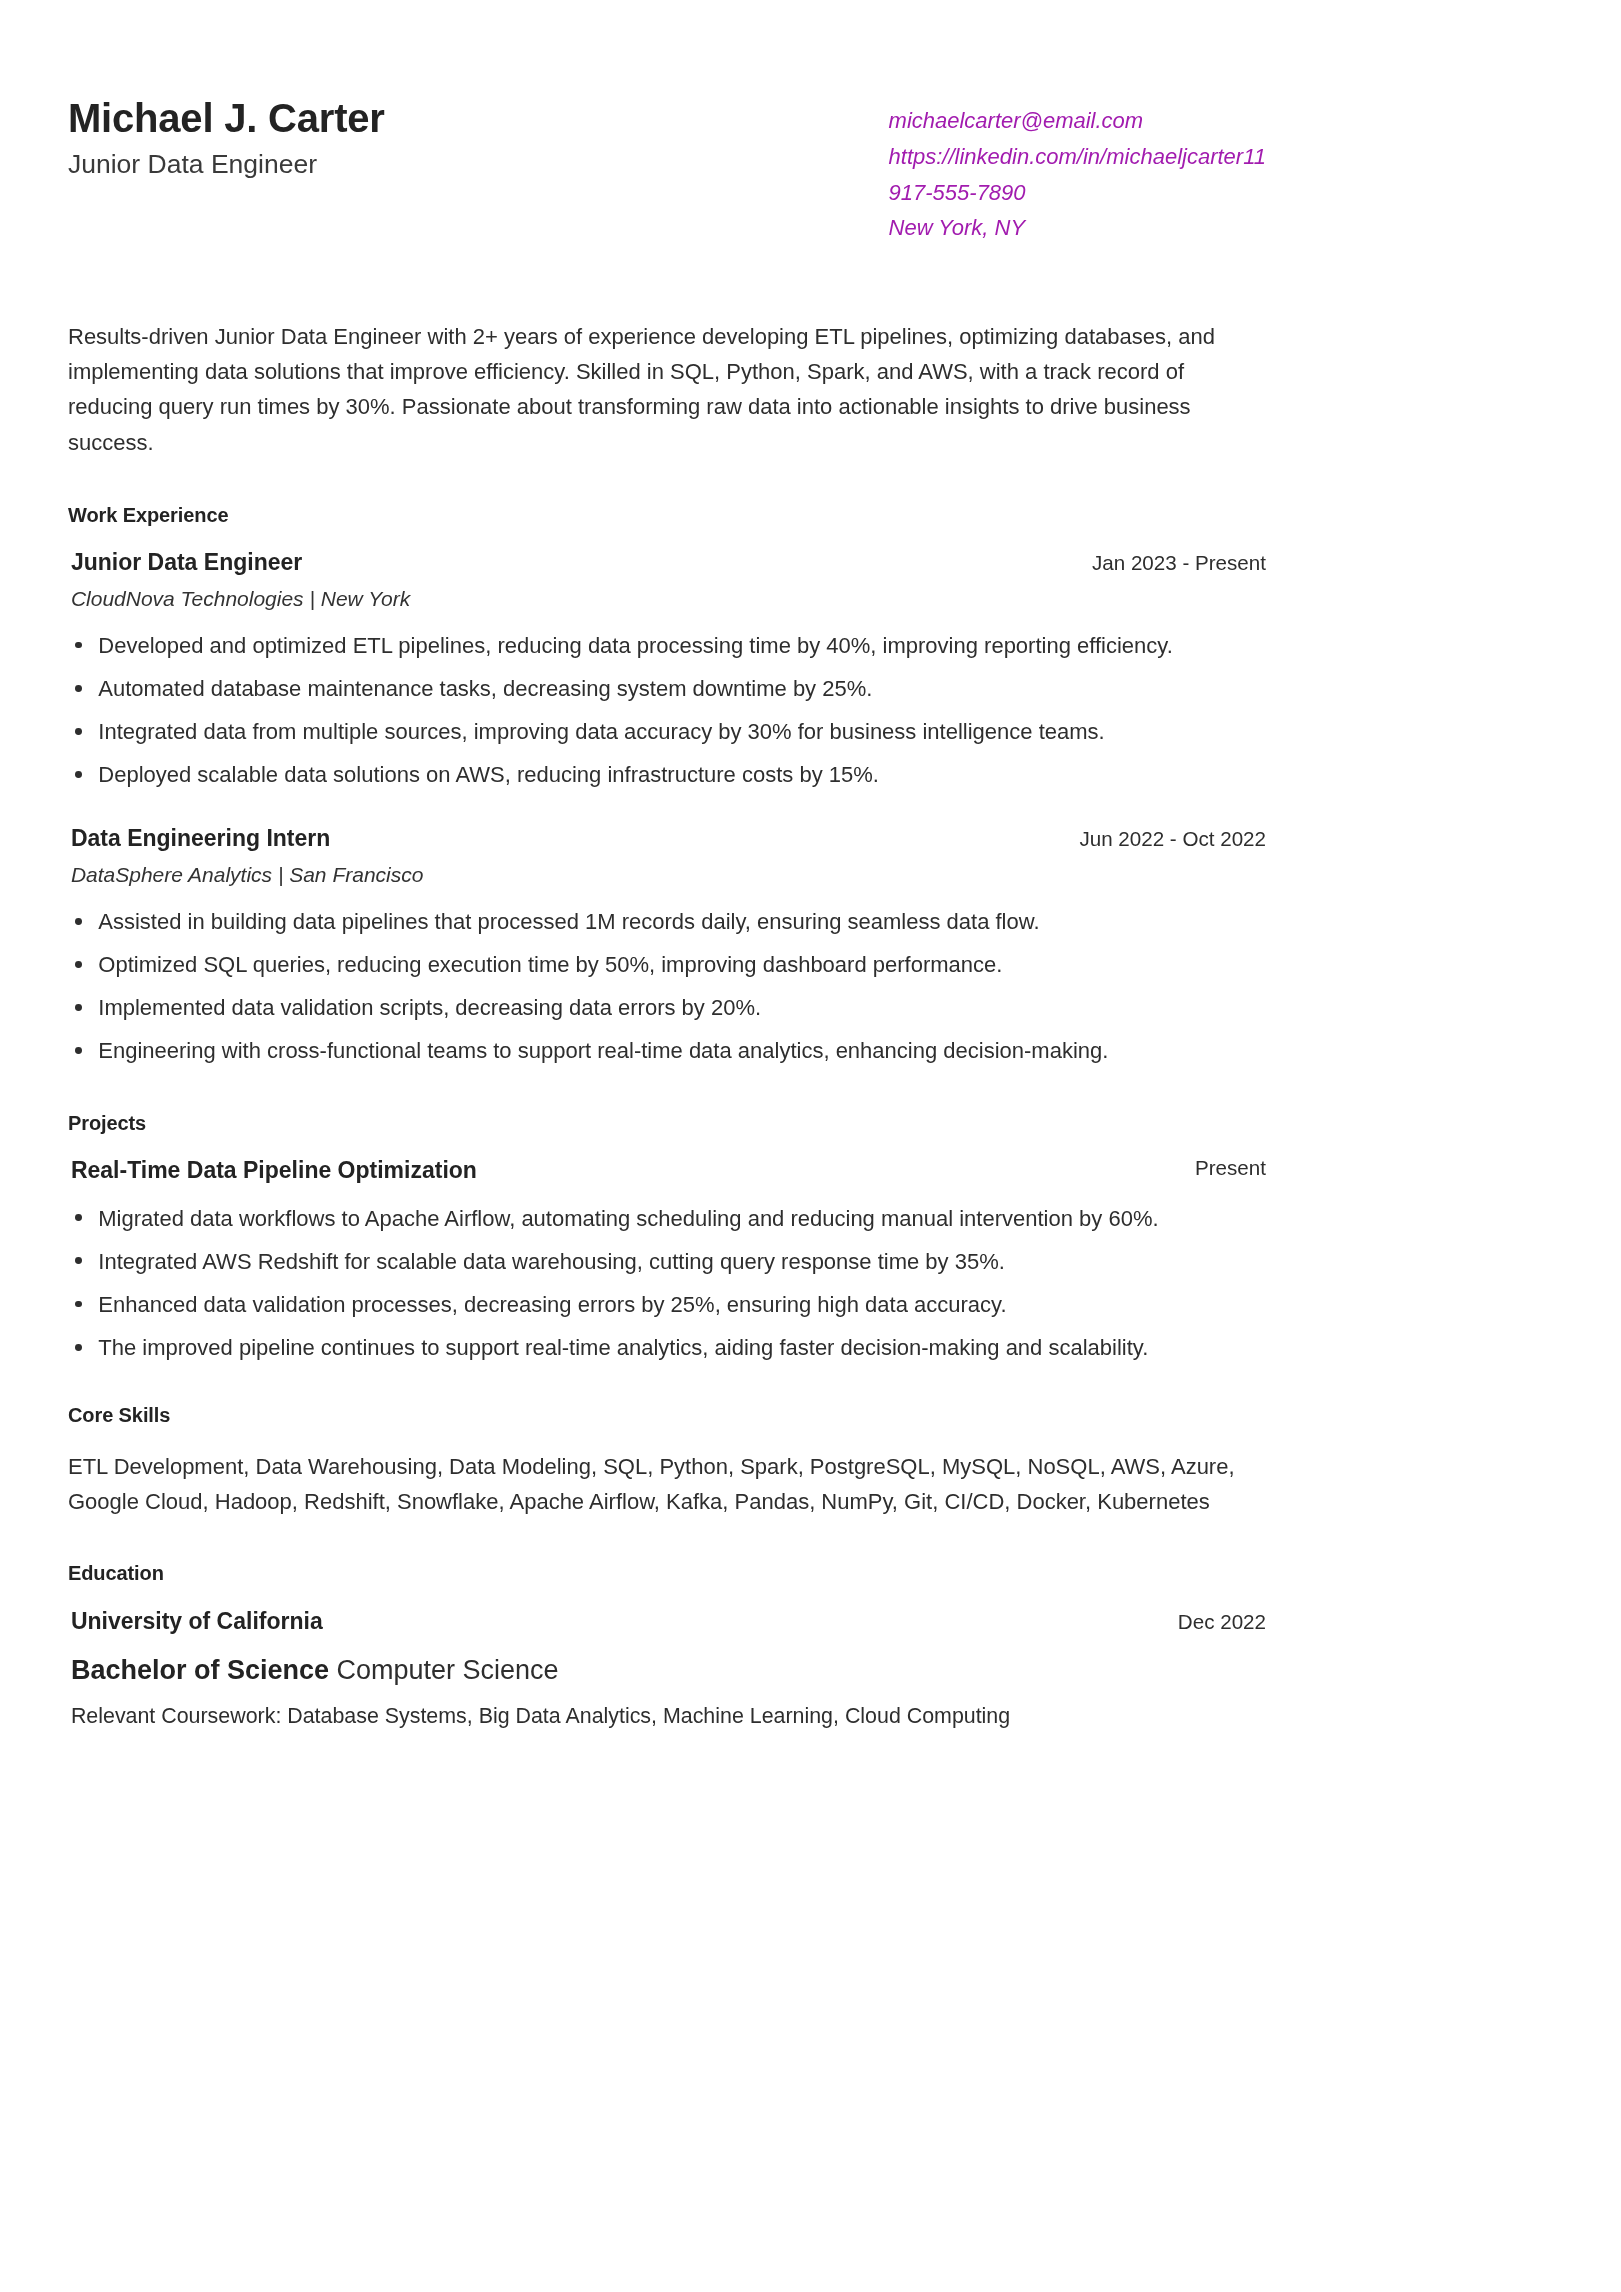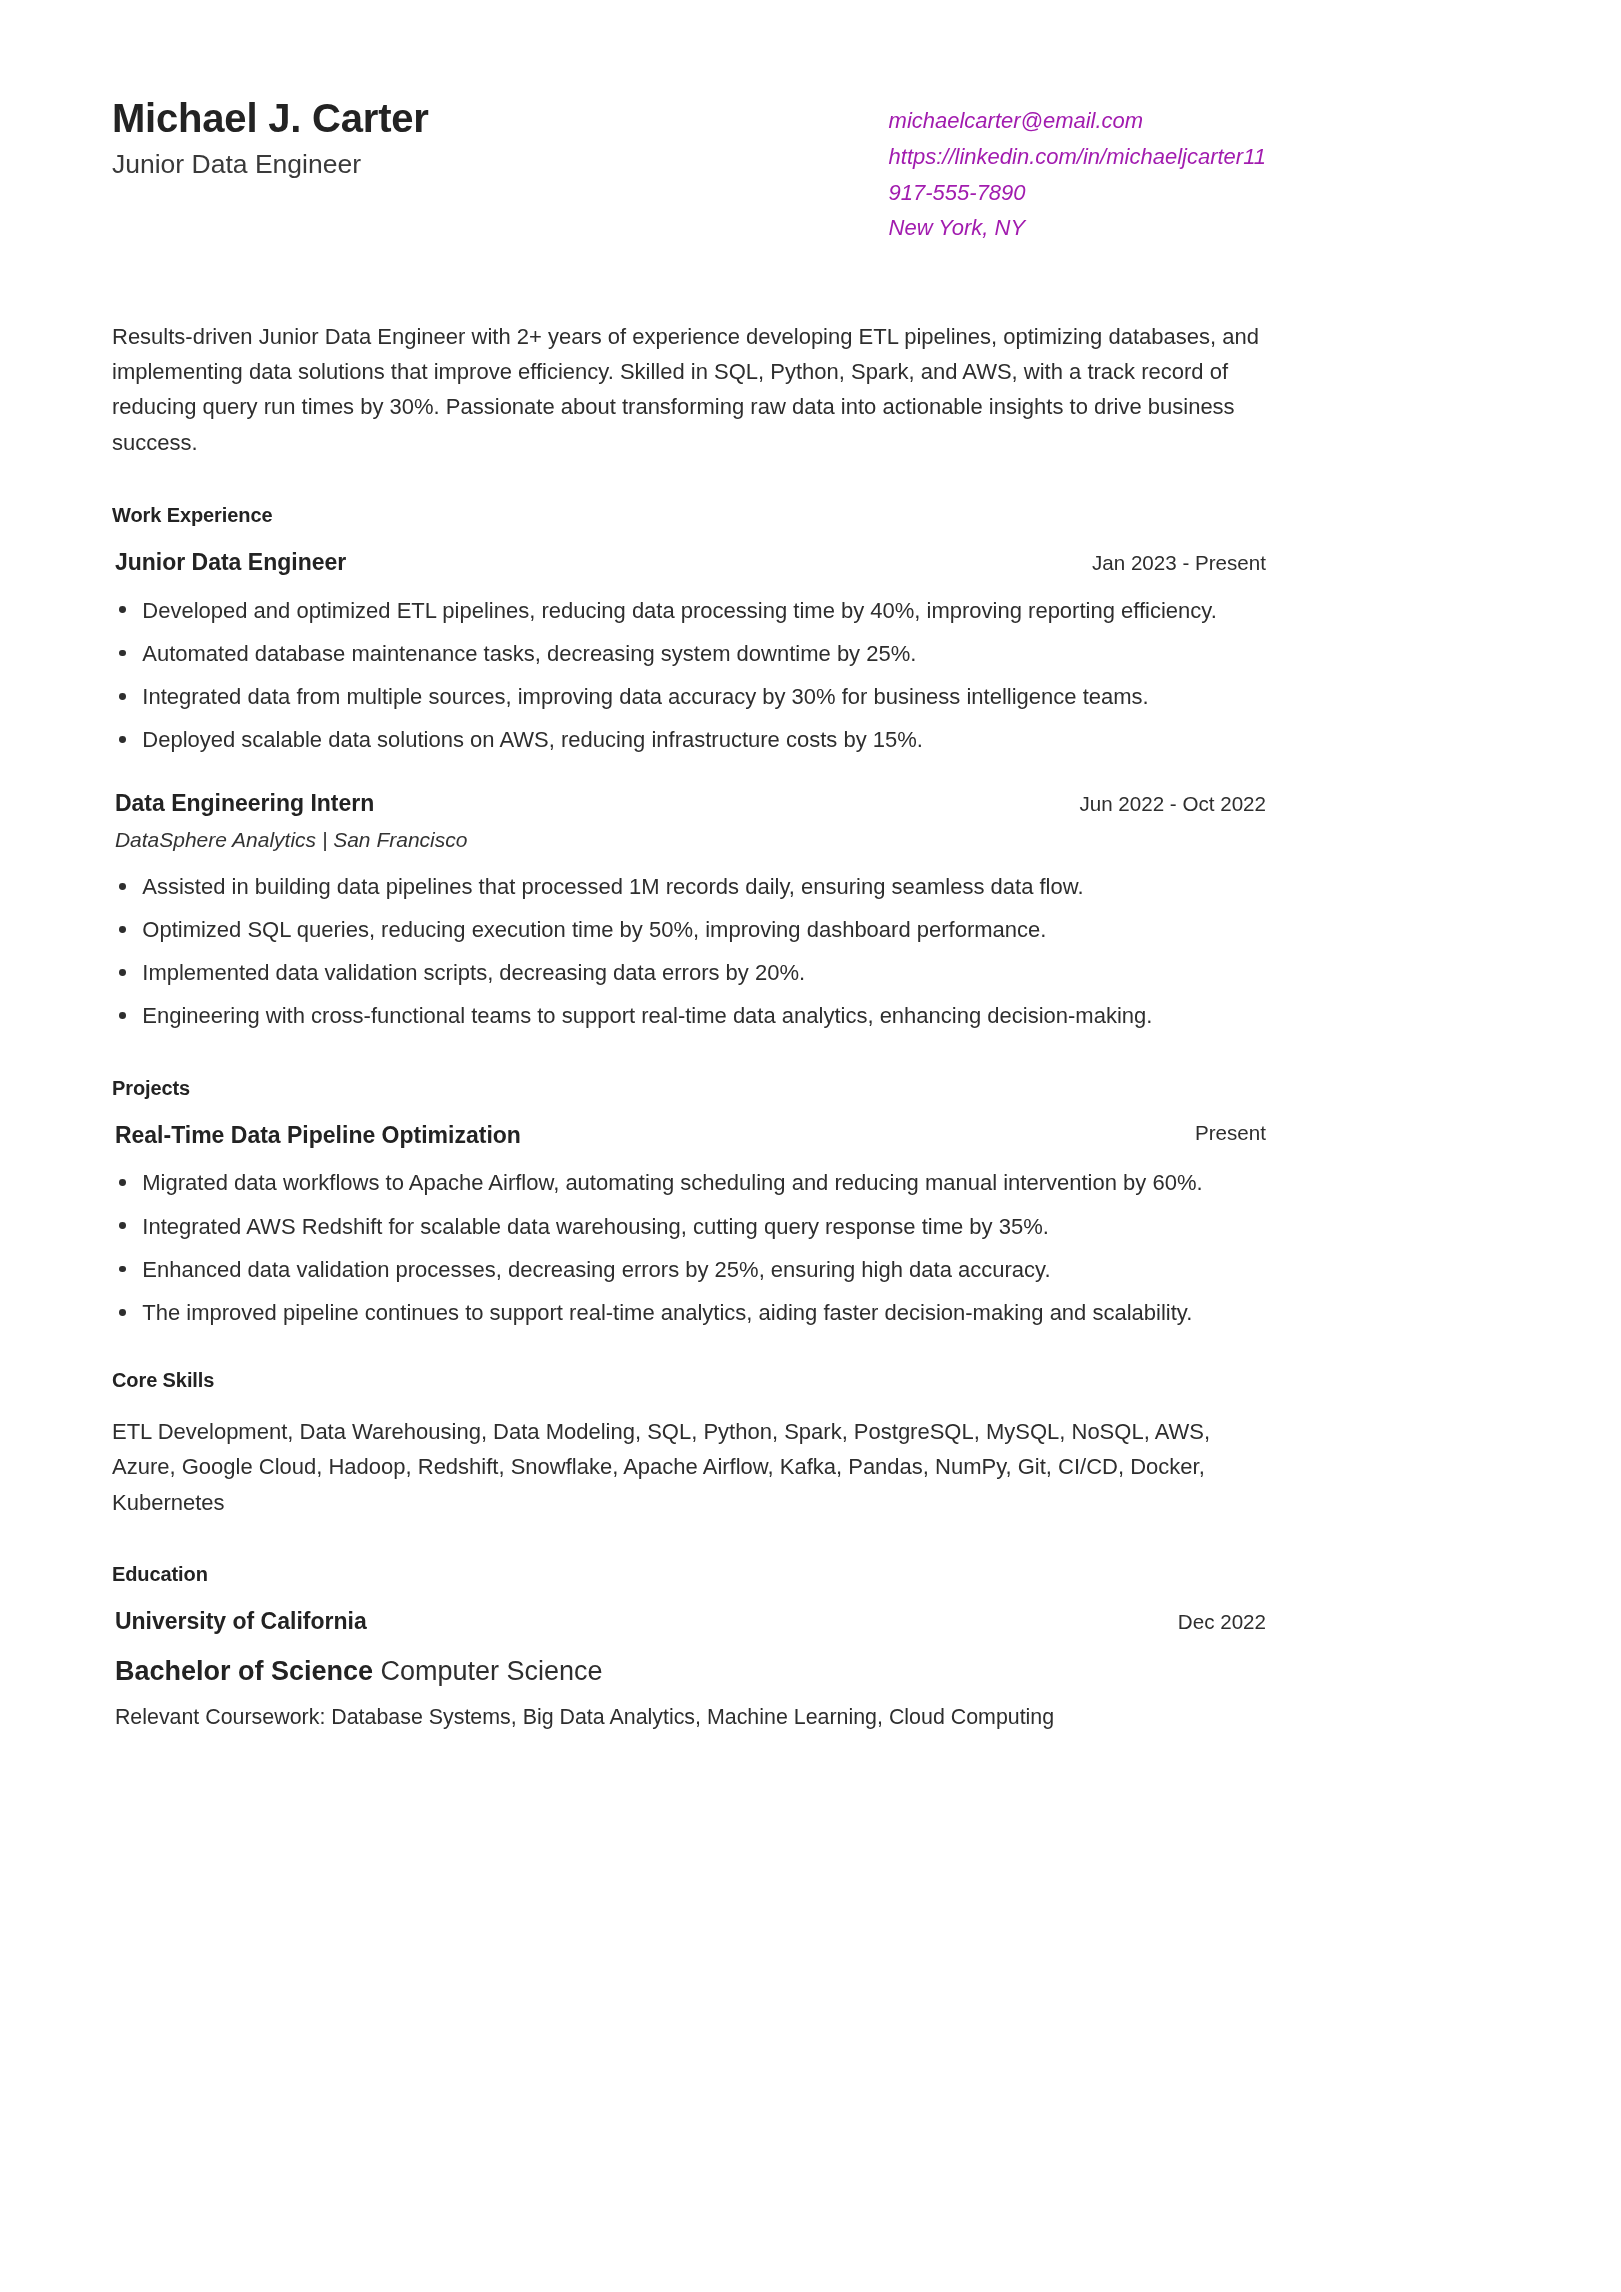--- a/index.html
+++ b/index.html
@@ -11,21 +11,21 @@
     font-family: "Liberation Sans", sans-serif;
     color: #2b2b2b;
     -webkit-font-smoothing: antialiased;
   }
   .page {
     width: 1384px;
     height: 2293px;
     box-sizing: border-box;
     background: #ffffff;
     position: relative;
-    padding: 76px 118px 0 112px;
+    padding: 76px 118px 0 68px;
   }
 
   
   .header {
     display: flex;
     justify-content: space-between;
     align-items: flex-start;
     padding-top: 15.7px;
   }
   .identity { padding-top: 3.9px; }
@@ -184,20 +184,21 @@
   <div class="summary">Results-driven Junior Data Engineer with 2+ years of experience developing ETL pipelines, optimizing databases, and implementing data solutions that improve efficiency. Skilled in SQL, Python, Spark, and AWS, with a track record of reducing query run times by 30%. Passionate about transforming raw data into actionable insights to drive business success.</div>
 
   <div class="section">
     <div class="section-heading">Work Experience</div>
 
     <div class="entry">
       <div class="entry-head">
         <div class="entry-title">Junior Data Engineer</div>
         <div class="entry-date">Jan 2023 - Present</div>
       </div>
+      <div class="entry-sub">CloudNova Technologies | New York</div>
       <ul class="bullets">
         <li>Developed and optimized ETL pipelines, reducing data processing time by 40%, improving reporting efficiency.</li>
         <li>Automated database maintenance tasks, decreasing system downtime by 25%.</li>
         <li>Integrated data from multiple sources, improving data accuracy by 30% for business intelligence teams.</li>
         <li>Deployed scalable data solutions on AWS, reducing infrastructure costs by 15%.</li>
       </ul>
     </div>
 
     <div class="entry">
       <div class="entry-head">

